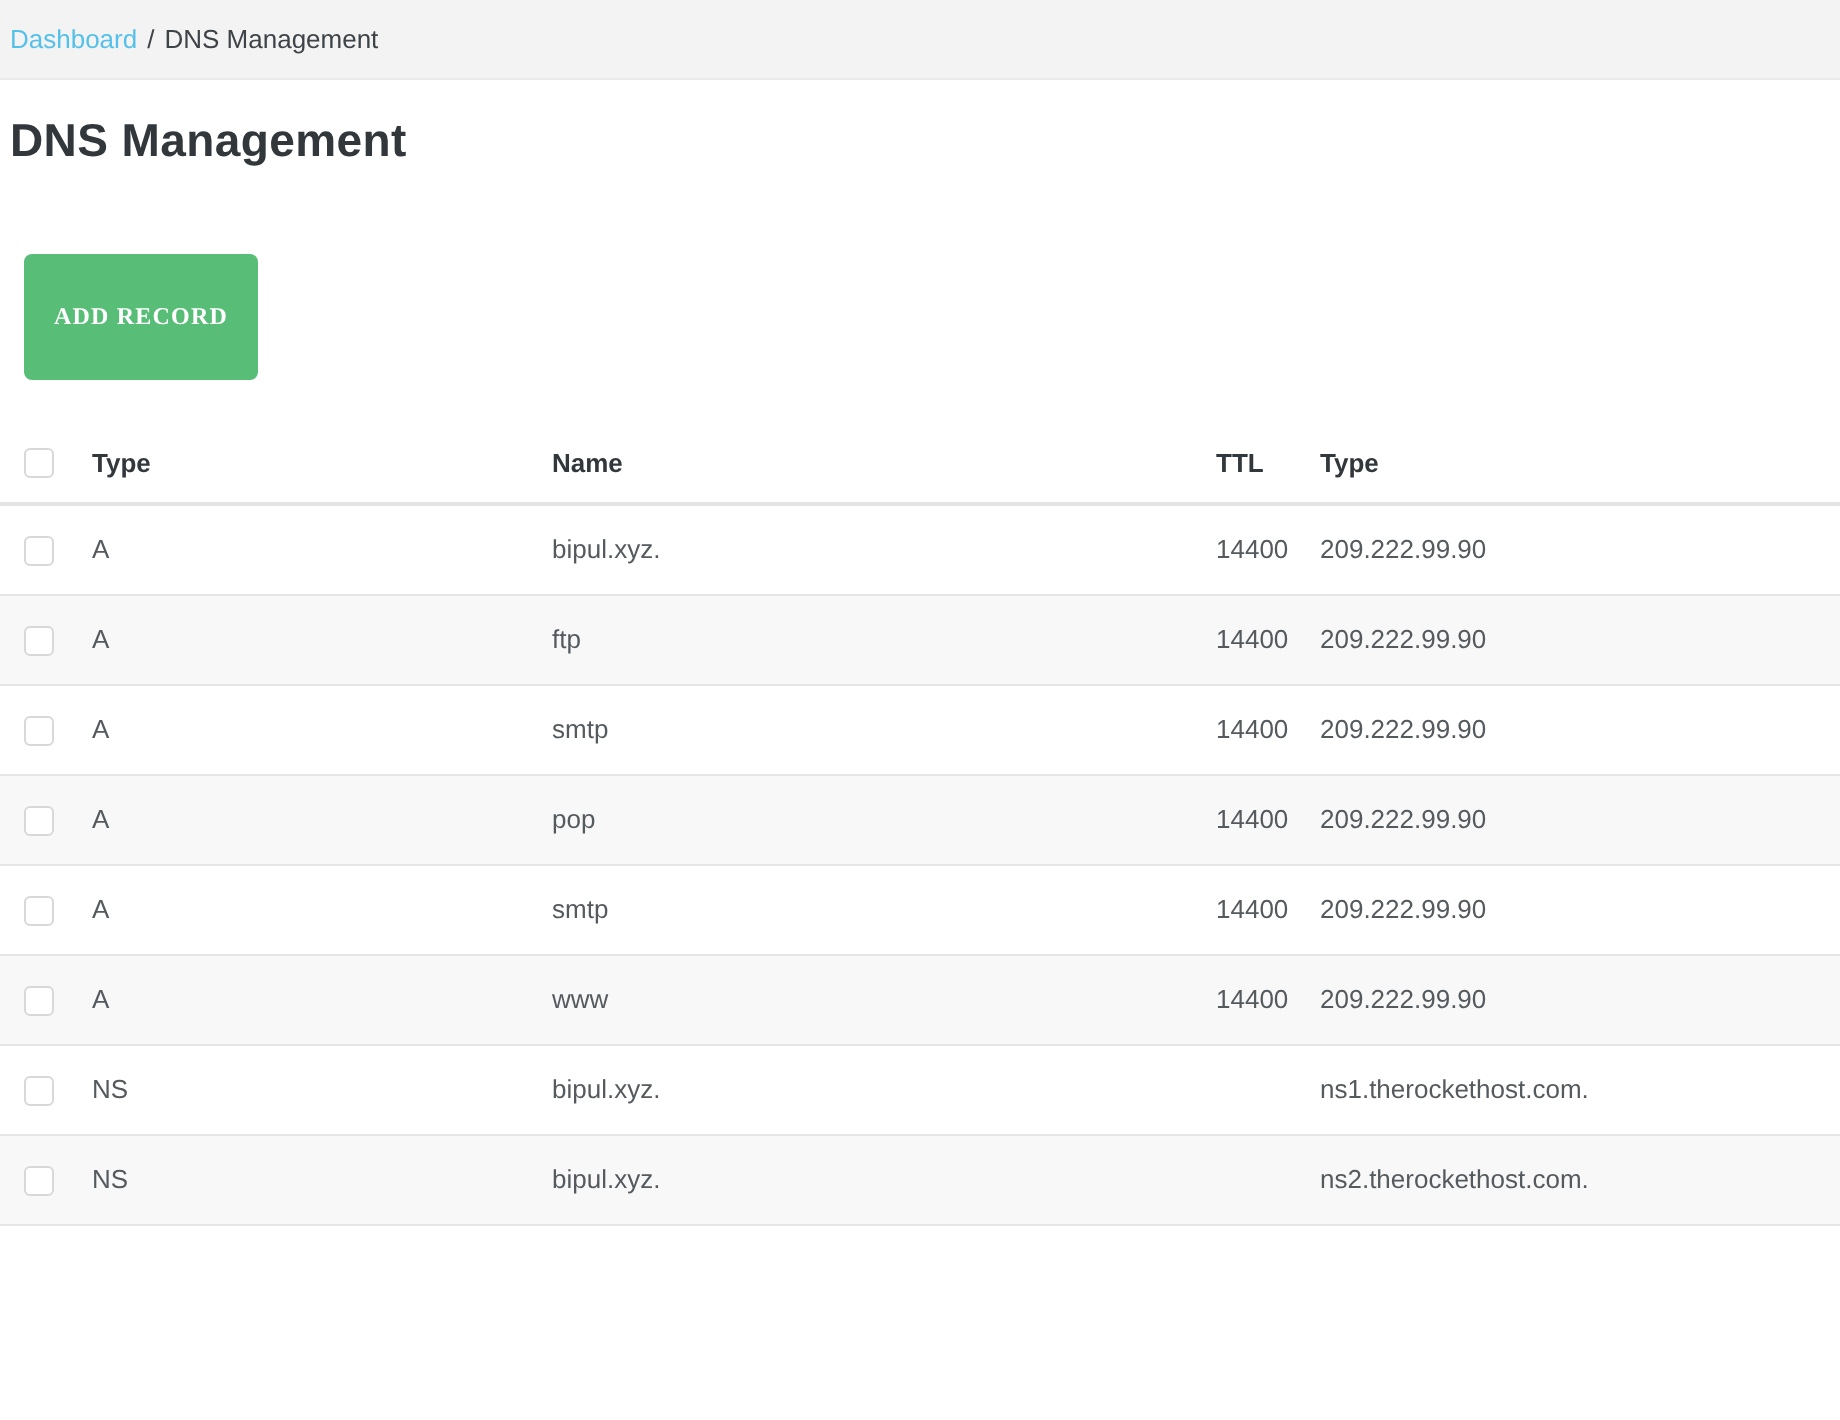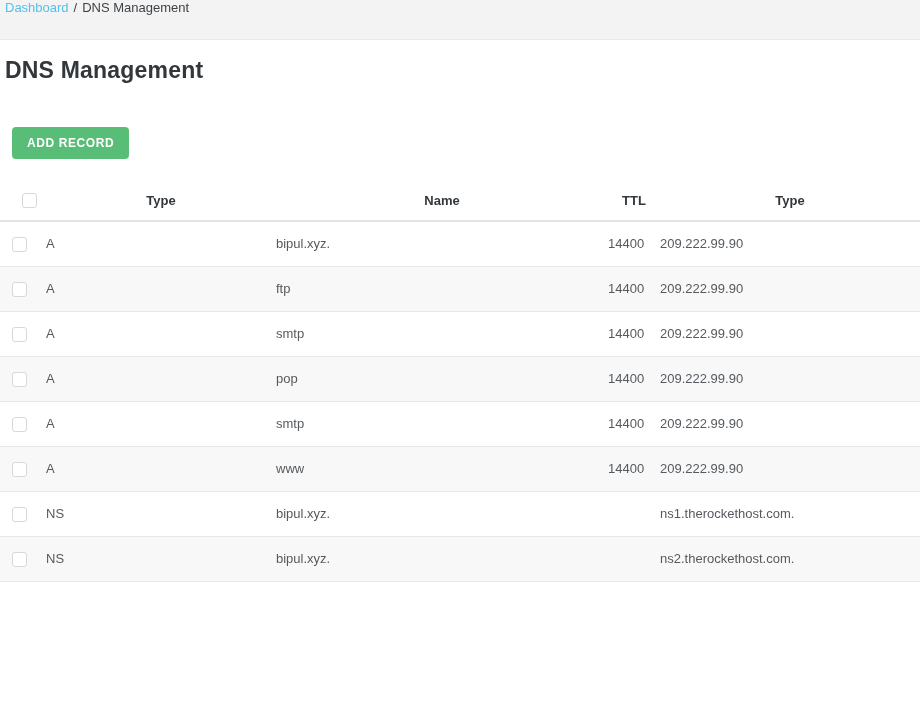--- a/index.html
+++ b/index.html
@@ -10,21 +10,21 @@
     color: #555a5f;
     overflow: hidden;
   }
 
   
   .breadcrumb-bar {
     height: 40px;
     background: #f3f3f3;
     border-bottom: 1px solid #eaeaea;
     display: flex;
-    align-items: flex-start;
+    align-items: center;
     padding-left: 5px;
     font-size: 13px;
     color: #3e4348;
   }
   .breadcrumb-bar a {
     color: #53c1e9;
     text-decoration: none;
     cursor: pointer;
   }
   .crumb-sep { margin: 0 5px; color: #3e4348; }
@@ -36,24 +36,24 @@
     line-height: 26px;
     font-weight: bold;
     color: #32373c;
     letter-spacing: 0.2px;
   }
 
   
   .btn-add {
     display: inline-block;
     margin: 44px 0 0 12px;
-    padding: 9px 15px;
+    padding: 24px 15px;
     background: #57bd77;
     color: #ffffff;
-    font-family: Liberation Sans, sans-serif;
+    font-family: Liberation Serif, serif;
     font-size: 12px;
     font-weight: bold;
     letter-spacing: 0.6px;
     border: none;
     border-radius: 4px;
     cursor: pointer;
   }
 
   
   table.records {
@@ -63,21 +63,21 @@
     table-layout: fixed;
     font-size: 13px;
   }
   col.c-check { width: 46px; }
   col.c-type  { width: 230px; }
   col.c-name  { width: 332px; }
   col.c-ttl   { width: 52px; }
   col.c-value { width: 260px; }
 
   th {
-    text-align: center;
+    text-align: left;
     font-weight: bold;
     color: #32373c;
     height: 41px;
     vertical-align: middle;
     border-bottom: 2px solid #e3e3e3;
     padding: 0;
   }
   td {
     height: 45px;
     vertical-align: middle;

